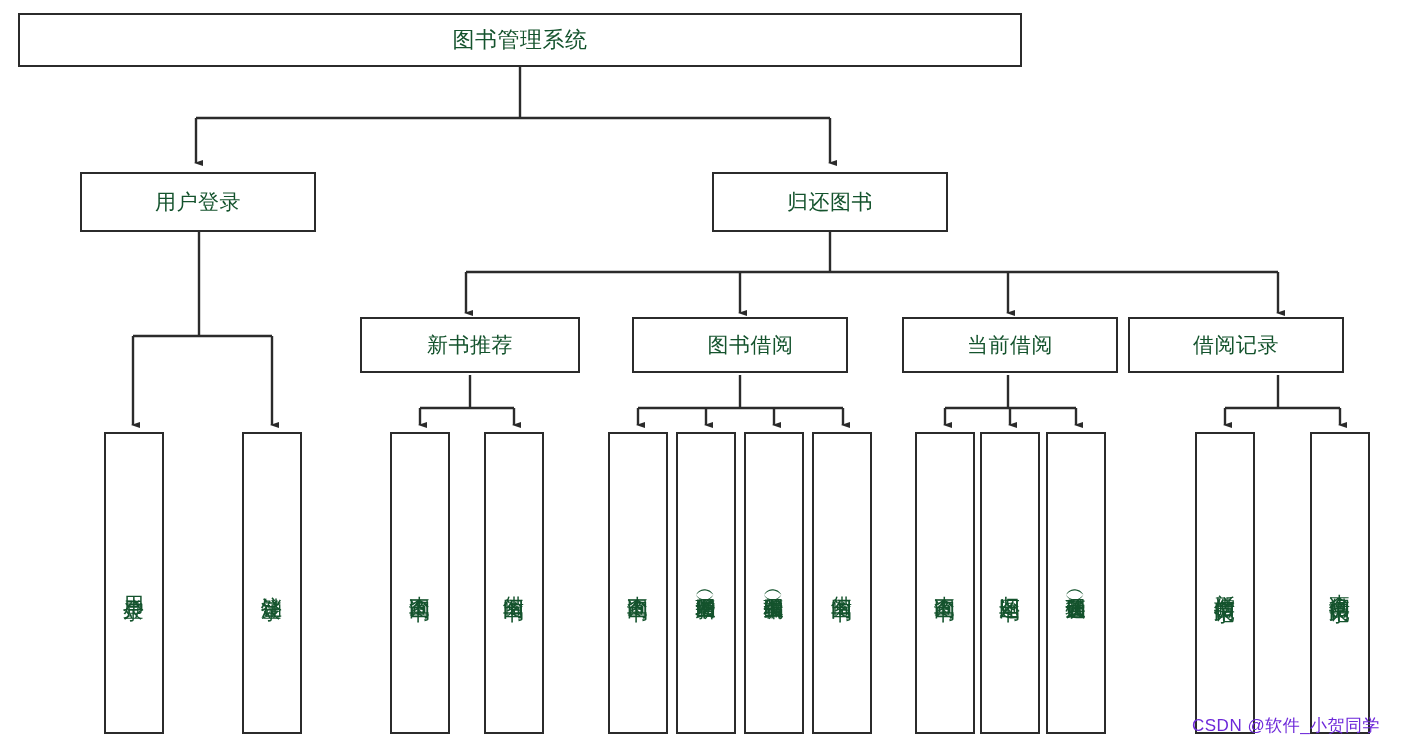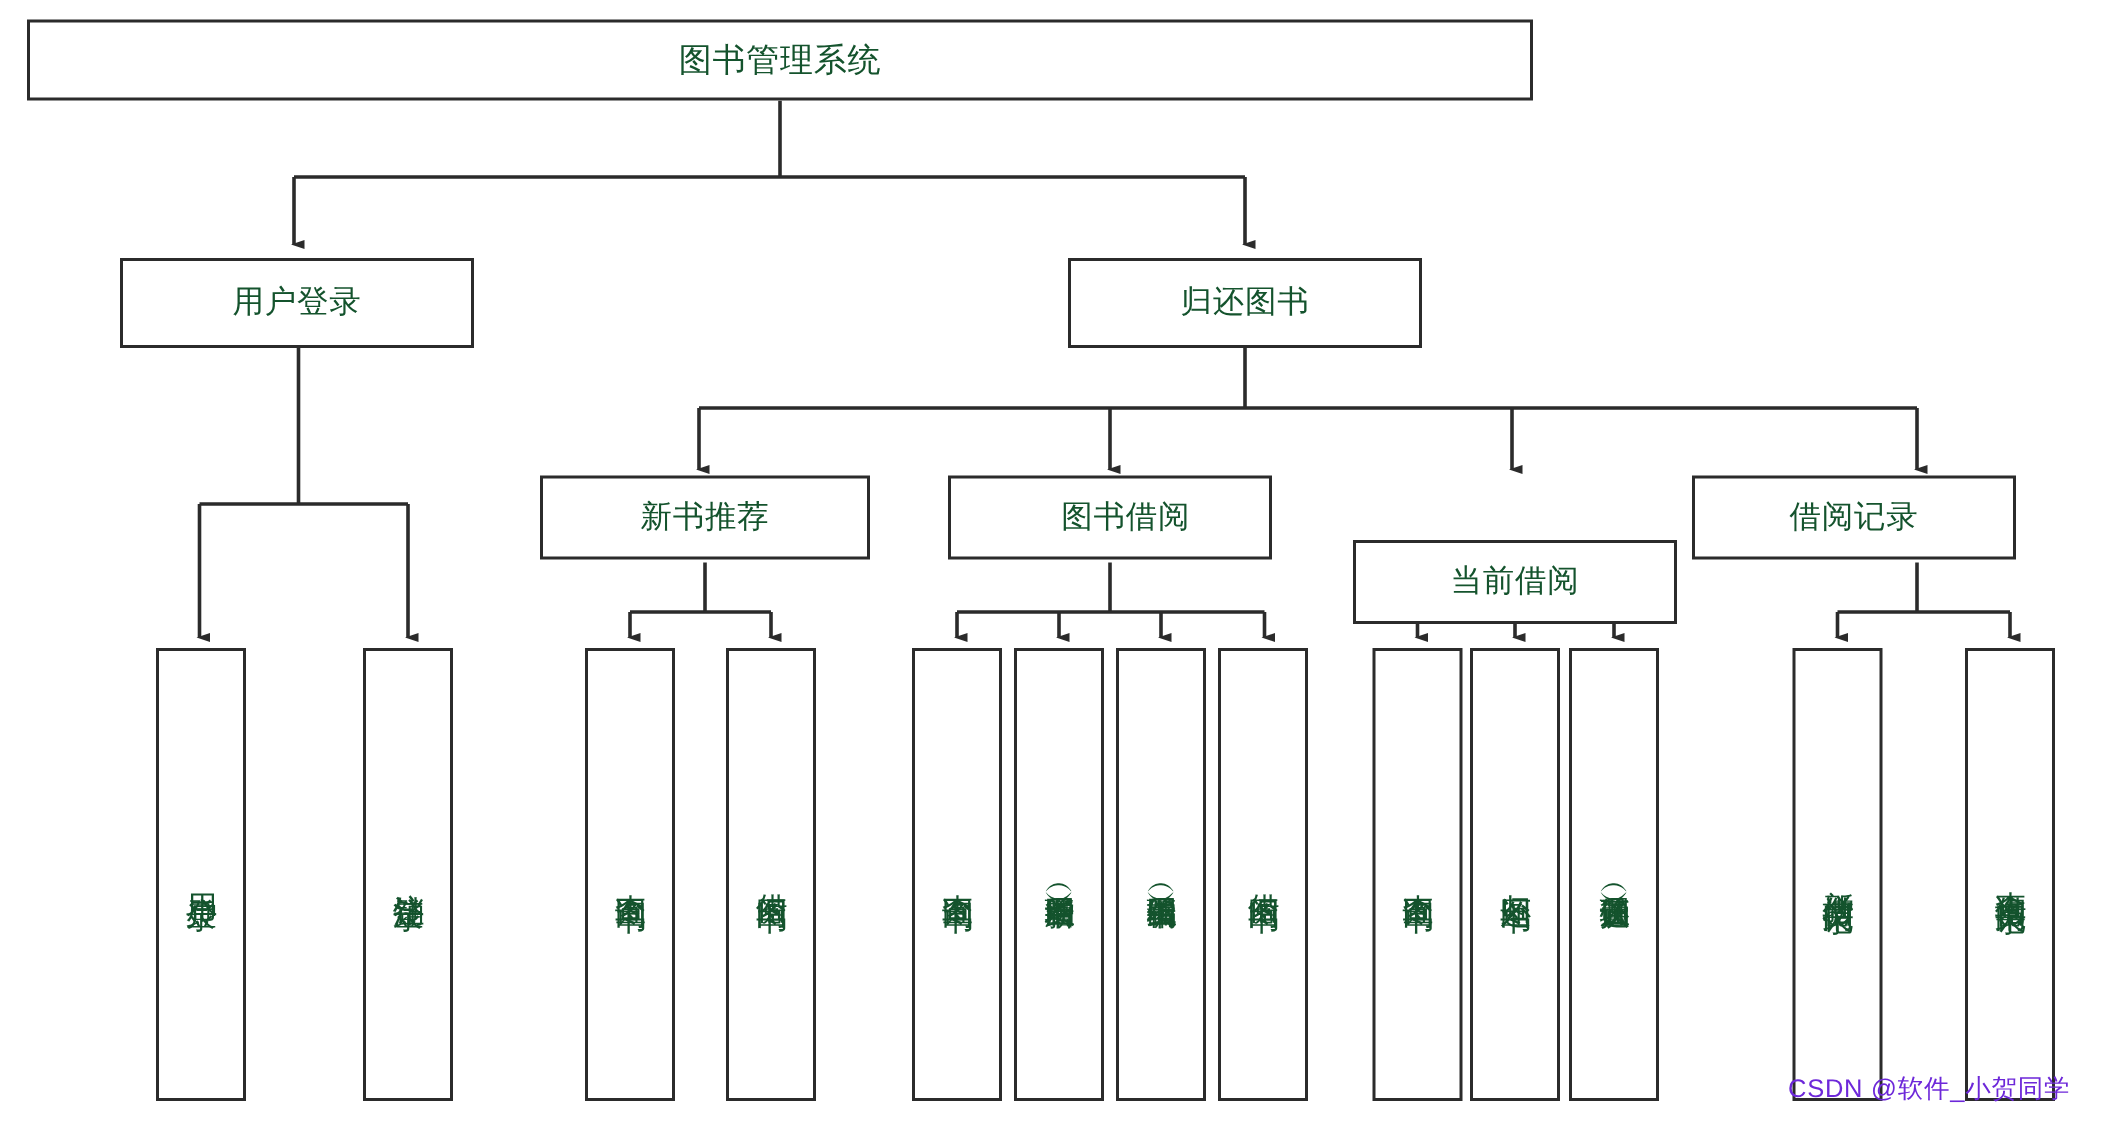--- a/index.html
+++ b/index.html
@@ -121,21 +121,21 @@
     </g>
   </svg>
 
   <div class="node horizontal root" style="left:18px; top:13px; width:1004px; height:54px;">图书管理系统</div>
 
   <div class="node horizontal" style="left:80px; top:172px; width:236px; height:60px;">用户登录</div>
   <div class="node horizontal" style="left:712px; top:172px; width:236px; height:60px;">归还图书</div>
 
   <div class="node horizontal" style="left:360px; top:317px; width:220px; height:56px;">新书推荐</div>
   <div class="node horizontal" style="left:632px; top:317px; width:216px; height:56px;padding-left:21px;">图书借阅</div>
-  <div class="node horizontal" style="left:902px; top:317px; width:216px; height:56px;margin-top:43px;">当前借阅</div>
+  <div class="node horizontal" style="left:902px; top:317px; width:216px; height:56px;">当前借阅</div>
   <div class="node horizontal" style="left:1128px; top:317px; width:216px; height:56px;">借阅记录</div>
 
   <div class="node vertical" style="left:104px; top:432px; width:60px; height:302px;">用户登录</div>
   <div class="node vertical" style="left:242px; top:432px; width:60px; height:302px;">注销登录</div>
 
   <div class="node vertical" style="left:390px; top:432px; width:60px; height:302px;">查询图书</div>
   <div class="node vertical" style="left:484px; top:432px; width:60px; height:302px;">借阅图书</div>
 
   <div class="node vertical" style="left:608px; top:432px; width:60px; height:302px;">查询图书</div>
   <div class="node vertical tight" style="left:676px; top:432px; width:60px; height:302px;">新增图书（管理员）</div>

